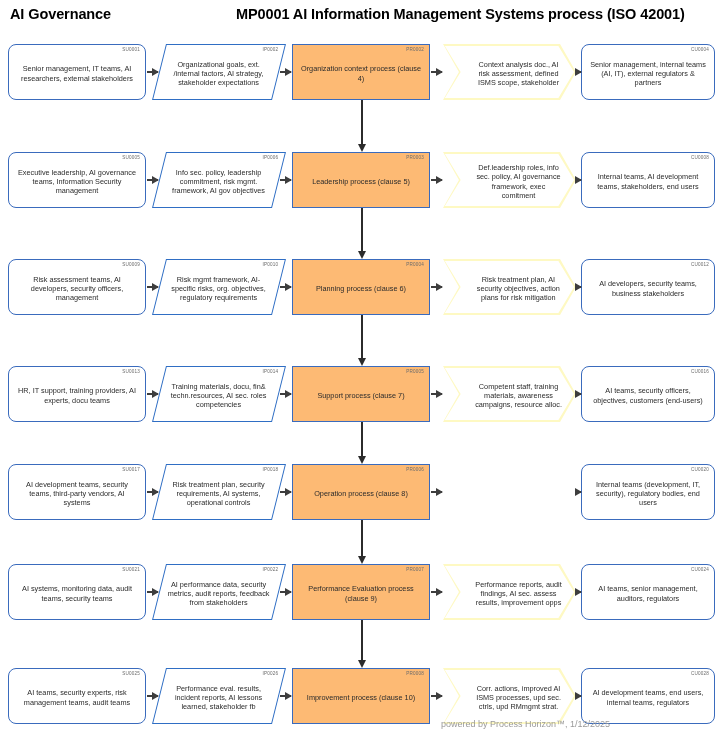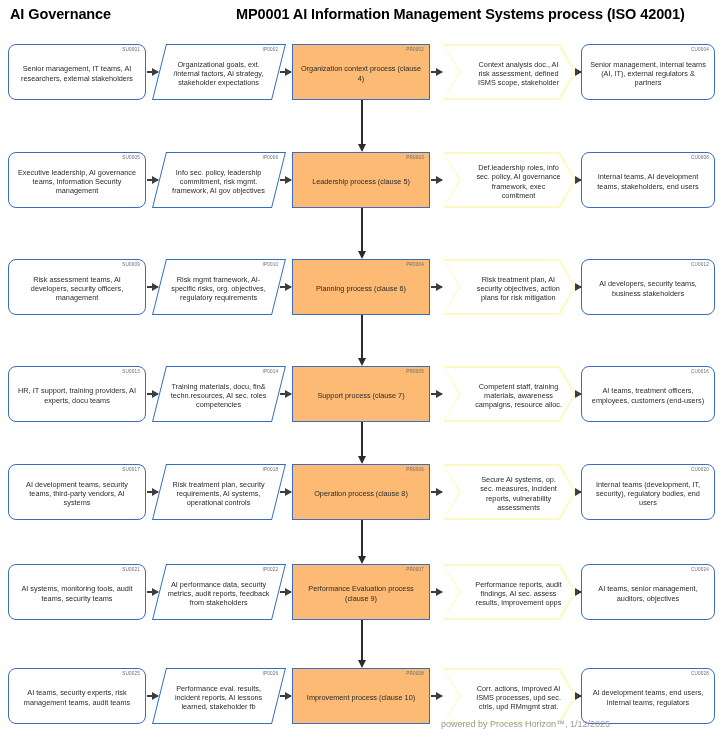--- a/index.html
+++ b/index.html
@@ -309,21 +309,21 @@
         <div class="cell out">
           <div class="shape sh-chev">
             <div class="inner"></div>
             <div class="code">OP0015</div>
             <div class="txt">Competent staff, training materials, awareness campaigns, resource alloc.</div>
           </div>
         </div>
         <div class="cell cus">
           <div class="shape sh-round">
             <div class="code">CU0016</div>
-            <div class="txt">AI teams, treatment officers, employees, customers (end-users)</div>
+            <div class="txt">AI teams, security officers, objectives, customers (end-users)</div>
           </div>
         </div>
         <div class="harrow a1"></div>
         <div class="harrow a2"></div>
         <div class="harrow a3"></div>
         <div class="harrow a4"></div>
       </div>
       <div class="row" style="top: 464px;">
         <div class="cell sup">
           <div class="shape sh-round">
@@ -336,43 +336,36 @@
             <div class="code">IP0018</div>
             <div class="txt">Risk treatment plan, security requirements, AI systems, operational controls</div>
           </div>
         </div>
         <div class="cell prc">
           <div class="shape sh-rect">
             <div class="code">PR0006</div>
             <div class="txt">Operation process (clause 8)</div>
           </div>
         </div>
-        <div class="cell out">
-          <div class="shape sh-chev">
-            <div class="inner"></div>
-            <div class="code">OP0019</div>
-            <div class="txt">Secure AI systems, op. sec. measures, incident reports, vulnerability assessments</div>
-          </div>
-        </div>
         <div class="cell cus">
           <div class="shape sh-round">
             <div class="code">CU0020</div>
             <div class="txt">Internal teams (development, IT, security), regulatory bodies, end users</div>
           </div>
         </div>
         <div class="harrow a1"></div>
         <div class="harrow a2"></div>
         <div class="harrow a3"></div>
         <div class="harrow a4"></div>
       </div>
       <div class="row" style="top: 564px;">
         <div class="cell sup">
           <div class="shape sh-round">
             <div class="code">SU0021</div>
-            <div class="txt">AI systems, monitoring tools, audit teams, security teams</div>
+            <div class="txt">AI systems, monitoring data, audit teams, security teams</div>
           </div>
         </div>
         <div class="cell inp">
           <div class="shape sh-para">
             <div class="code">IP0022</div>
             <div class="txt">AI performance data, security metrics, audit reports, feedback from stakeholders</div>
           </div>
         </div>
         <div class="cell prc">
           <div class="shape sh-rect">
@@ -383,21 +376,21 @@
         <div class="cell out">
           <div class="shape sh-chev">
             <div class="inner"></div>
             <div class="code">OP0023</div>
             <div class="txt">Performance reports, audit findings, AI sec. assess results, improvement opps</div>
           </div>
         </div>
         <div class="cell cus">
           <div class="shape sh-round">
             <div class="code">CU0024</div>
-            <div class="txt">AI teams, senior management, auditors, objectives</div>
+            <div class="txt">AI teams, senior management, auditors, regulators</div>
           </div>
         </div>
         <div class="harrow a1"></div>
         <div class="harrow a2"></div>
         <div class="harrow a3"></div>
         <div class="harrow a4"></div>
       </div>
       <div class="row" style="top: 668px;">
         <div class="cell sup">
           <div class="shape sh-round">

